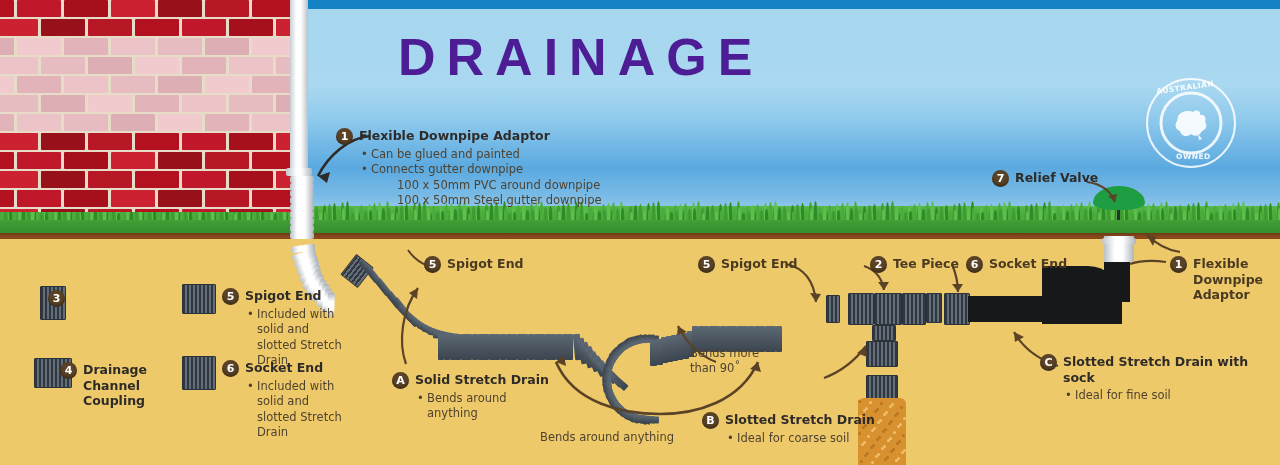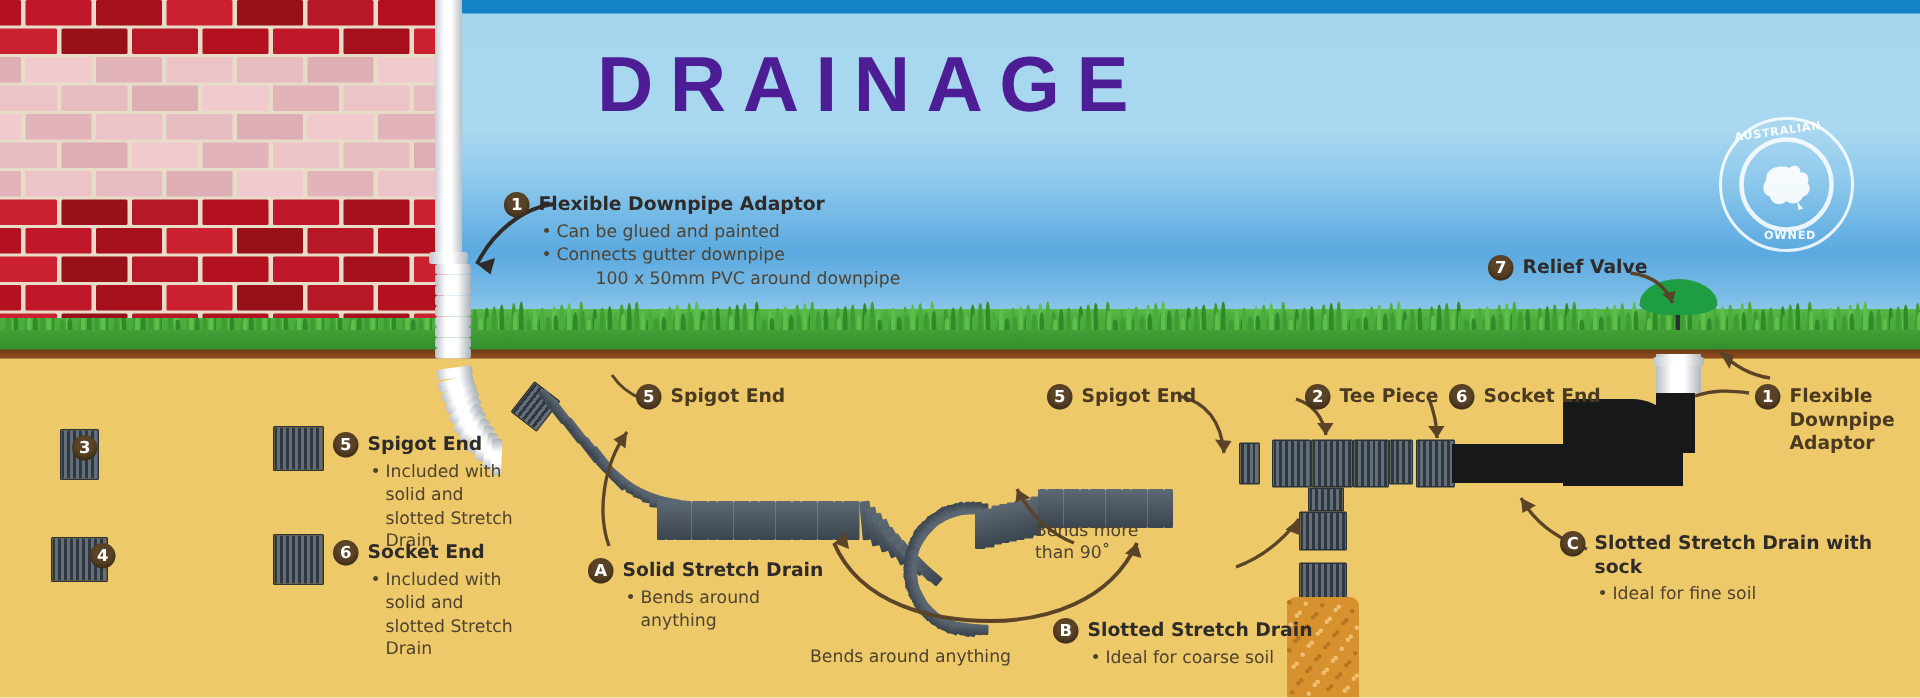--- a/index.html
+++ b/index.html
@@ -909,20 +909,21 @@
 
   <div class="callout" style="left:336px;top:128px;">
     <span class="num">1</span>
     <div>
       <div class="co-title dark">Flexible Downpipe Adaptor</div>
       <ul class="co-list">
         <li>Can be glued and painted</li>
         <li>Connects gutter downpipe</li>
       </ul>
       <span class="note sub-ind" style="position:static;">100 x 50mm PVC around downpipe</span>
+      <span class="note sub-ind" style="position:static;">100 x 50mm Steel gutter downpipe</span>
     </div>
   </div>
 
   <div class="callout" style="left:992px;top:170px;">
     <span class="num">7</span>
     <div class="co-title dark">Relief Valve</div>
   </div>
 
   <div class="callout" style="left:424px;top:256px;">
     <span class="num">5</span>
@@ -986,20 +987,21 @@
   <div class="fitting legend-icon" style="left:34px;top:358px;width:38px;height:30px;"></div>
   <div class="fitting legend-icon" style="left:182px;top:284px;width:34px;height:30px;"></div>
   <div class="fitting legend-icon" style="left:182px;top:356px;width:34px;height:34px;"></div>
 
   <div class="callout" style="left:48px;top:290px;">
     <span class="num">3</span>
   </div>
 
   <div class="callout" style="left:60px;top:362px;">
     <span class="num">4</span>
+    <div class="co-title dark" style="max-width:60px;">Drainage Channel Coupling</div>
   </div>
 
   <div class="callout" style="left:222px;top:288px;">
     <span class="num">5</span>
     <div>
       <div class="co-title dark">Spigot End</div>
       <ul class="co-list">
         <li style="max-width:86px;">Included with solid and slotted Stretch Drain</li>
       </ul>
     </div>

